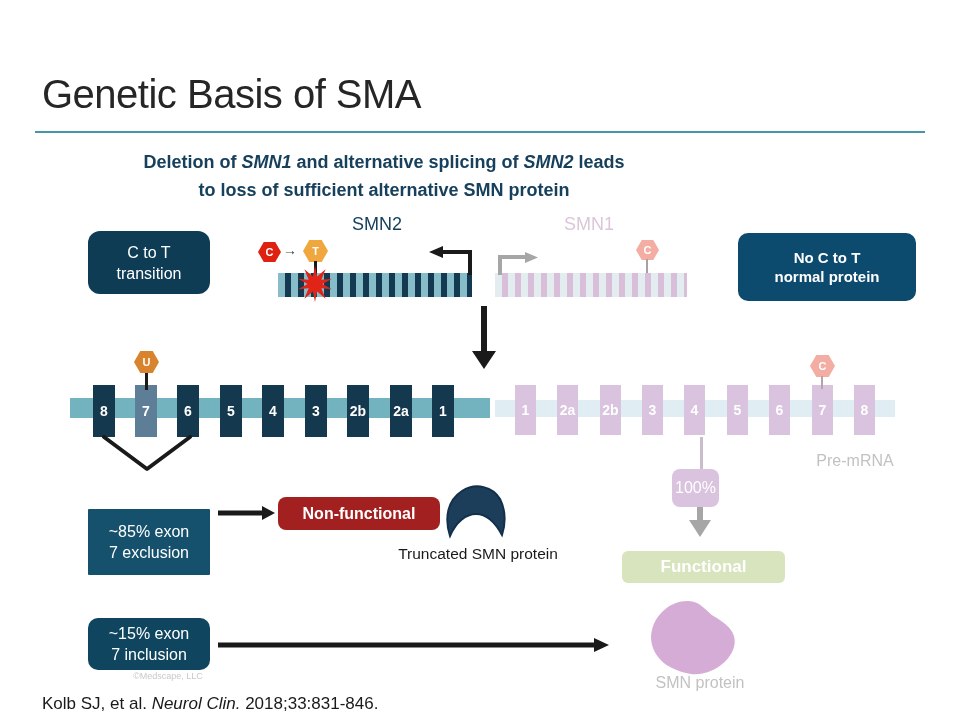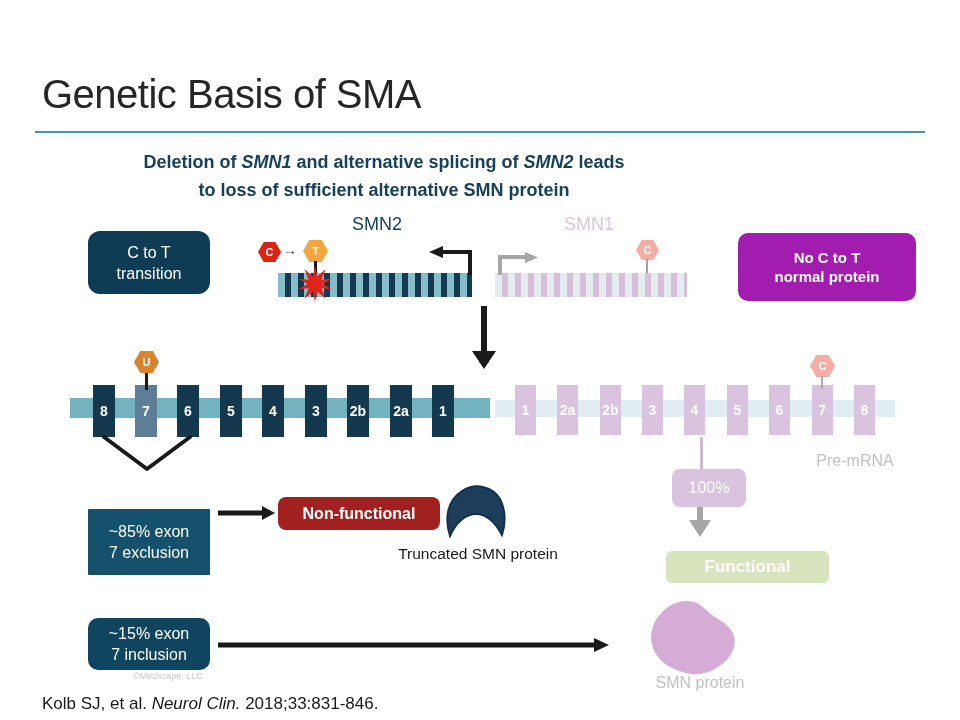--- a/index.html
+++ b/index.html
@@ -17,21 +17,21 @@
   .gene-label { font-size:18px; text-align:center; width:90px; }
   .smn2-label { left:332px; top:214px; color:#17405C; }
   .smn1-label { left:544px; top:214px; color:#DCC6DA; }
 
   .navy-box { background:#0E3C55; color:#ffffff; border-radius:12px; text-align:center;
               display:flex; flex-direction:column; justify-content:center; font-size:16px; line-height:21px; }
   .cbox  { left:88px; top:231px; width:122px; height:63px; }
   .b85   { left:88px; top:490px; width:122px; height:66px; background:#15516D; border-radius:1px;margin-top:19px; }
   .b15   { left:88px; top:618px; width:122px; height:52px; background:#0F455E; border-radius:10px; }
 
-  .pink-box { background:#a21caf; color:#fff; border-radius:10px; text-align:center;
+  .pink-box { background:#0c4a6e; color:#fff; border-radius:10px; text-align:center;
               display:flex; flex-direction:column; justify-content:center; font-weight:600; }
   .nobox { left:738px; top:233px; width:178px; height:68px; font-size:15px; line-height:19px; }
 
   .hex { clip-path:polygon(25% 0, 75% 0, 100% 50%, 75% 100%, 25% 100%, 0 50%);
          color:#fff; font-weight:bold; font-size:11px; display:flex; align-items:center;
          justify-content:center; }
   .hex-c-red  { left:258px; top:242px; width:23px; height:20px; background:#DE2110; }
   .hex-t      { left:303px; top:240px; width:25px; height:22px; background:#F0A73E; }
   .hex-u      { left:134px; top:351px; width:25px; height:22px; background:#D8832D; }
   .hex-c-pk1  { left:636px; top:240px; width:23px; height:20px; background:#F3ADA3; }
@@ -50,25 +50,25 @@
   .band-right { left:495px; top:400px; width:400px; height:17px; background:#E0EDF2; }
 
   .exon { top:385px; width:22px; height:52px; background:#14384E; color:#fff; font-weight:bold;
           font-size:14px; display:flex; align-items:center; justify-content:center; }
   .exon.excluded { background:#5E7D96; }
   .exon.pink { width:21px; height:50px; background:#D9C3DF; }
 
   .redbox { left:278px; top:497px; width:162px; height:33px; background:#A32020; color:#fff;
             font-weight:bold; font-size:16px; border-radius:8px; display:flex;
             align-items:center; justify-content:center; }
-  .pctbox { left:672px; top:469px; width:74px; height:38px; background:#D9C3DF; color:#fff;
+  .pctbox { left:672px; top:469px; width:47px; height:38px; background:#D9C3DF; color:#fff;
             font-size:16px; border-radius:8px; display:flex; align-items:center; justify-content:center; }
   .funcbox { left:622px; top:551px; width:163px; height:32px; background:#D8E4BD; color:#fff;
              font-weight:bold; font-size:17px; border-radius:6px; display:flex;
-             align-items:center; justify-content:center;margin-left:44px; }
+             align-items:center; justify-content:center; }
 
   .gray-label { color:#C2C2C2; font-size:16px; text-align:center; }
   .trunc-label { left:398px; top:543px; width:160px; text-align:center; color:#1A1A1A;
                  font-size:15.5px; line-height:22px; }
   .watermark { left:108px; top:671px; width:120px; text-align:center; color:#C9C9C9; font-size:9px; }
   .citation { left:42px; top:694px; font-size:17px; color:#1A1A1A; }
   .citation i { font-style:italic; }
 </style>
 </head>
 <body>

